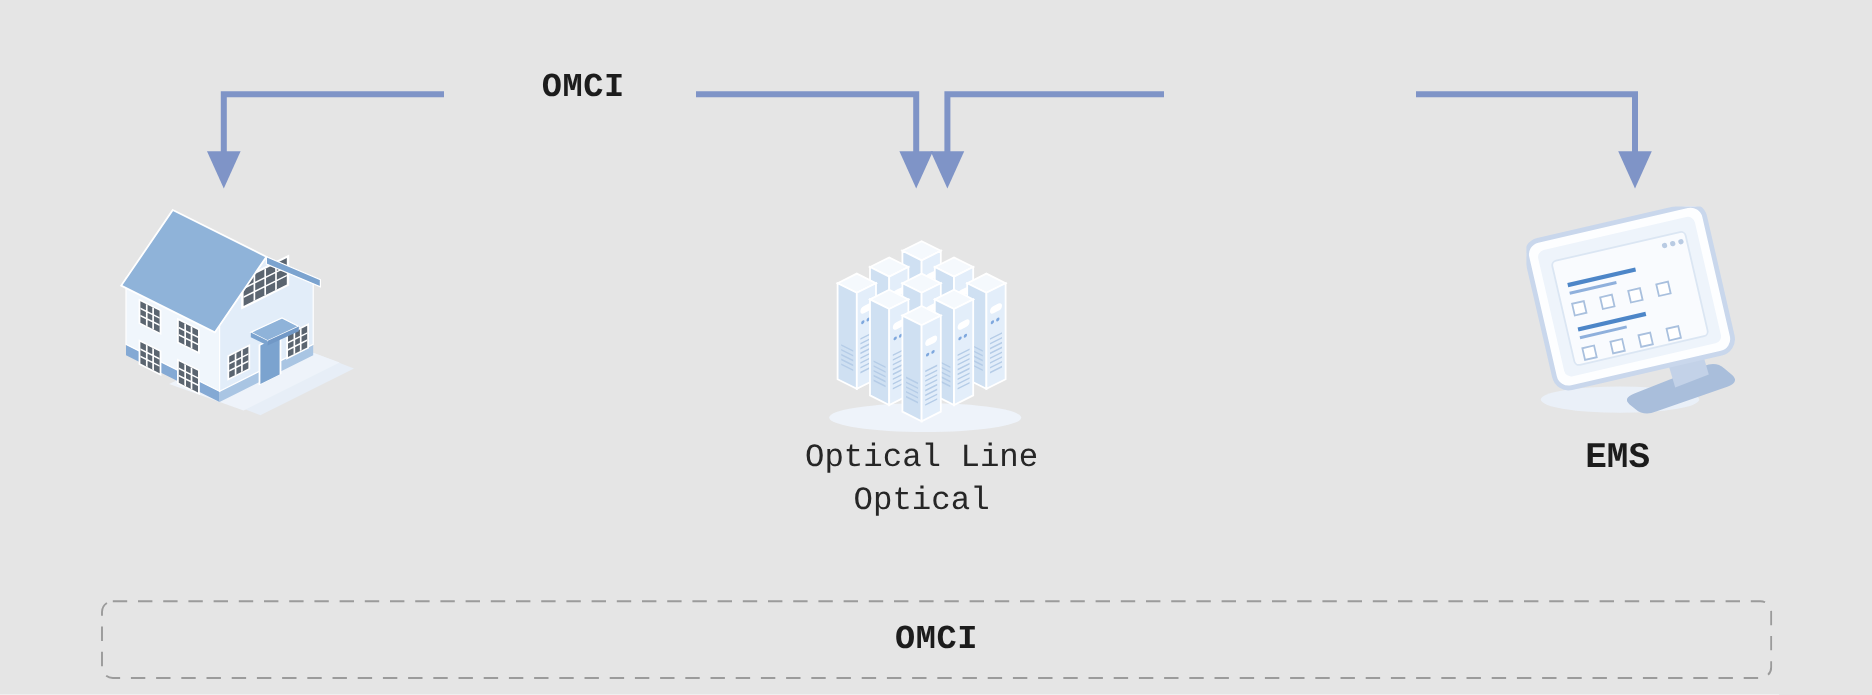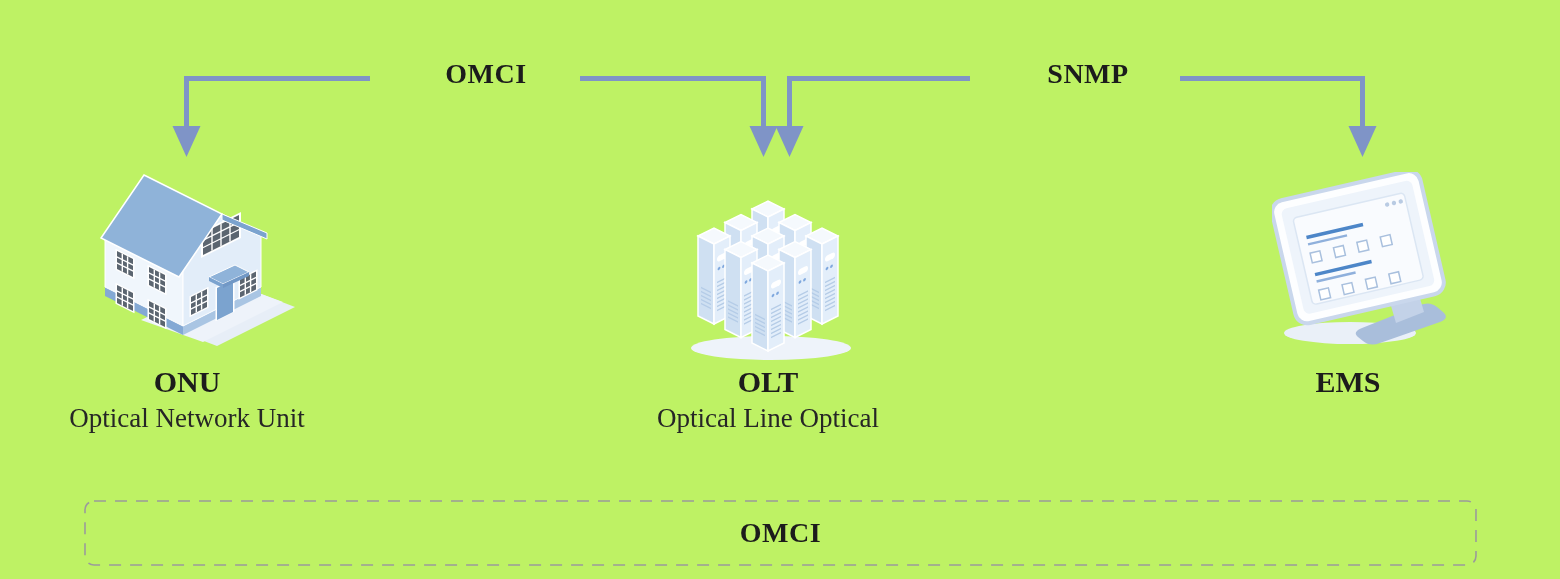--- a/index.html
+++ b/index.html
@@ -1,18 +1,18 @@
 <!DOCTYPE html>
 <html><head>
 <meta charset="utf-8">
 <style>
   html,body{margin:0;padding:0;background:#ffffff;}
   .stage{
-    position:relative;width:1560px;height:579px;background:#bef264;
-    font-family:Liberation Serif, serif;overflow:hidden;
+    position:relative;width:1560px;height:579px;background:#e5e5e5;
+    font-family:Liberation Mono, monospace;overflow:hidden;
   }
   .connectors{position:absolute;left:0;top:0;pointer-events:none;}
   .conn-label{
     position:absolute;top:58px;width:170px;text-align:center;
     font-size:28px;font-weight:700;color:#1c1c1c;letter-spacing:0.5px;
   }
   .conn-label.omci{left:401px;}
   .conn-label.snmp{left:1003px;}
   .node-icon{position:absolute;}
   .node-icon.onu{left:83px;top:170px;}
@@ -47,21 +47,20 @@
     </g>
     <g fill="#7f94c7">
       <polygon points="172.5,126 200.5,126 186.5,157"></polygon>
       <polygon points="749.5,126 777.5,126 763.5,157"></polygon>
       <polygon points="775.5,126 803.5,126 789.5,157"></polygon>
       <polygon points="1348.5,126 1376.5,126 1362.5,157"></polygon>
     </g>
   </svg>
 
   <div class="conn-label omci">OMCI</div>
-  <div class="conn-label snmp">SNMP</div>
 
   <svg class="node-icon onu" width="214" height="186" viewBox="0 0 214 186">
     <defs>
       <g id="win">
         <rect x="-1.5" y="-1.5" width="19" height="21" fill="#ffffff"></rect>
         <rect x="0" y="0" width="16" height="18" fill="#5b6570"></rect>
         <path d="M5.3 0 V18 M10.6 0 V18 M0 6 H16 M0 12 H16" stroke="#ffffff" stroke-width="1.4"></path>
       </g>
     </defs>
 
@@ -153,26 +152,21 @@
         <g fill="#ffffff" stroke="#a9c0de" stroke-width="1.5">
           <rect x="-48" y="24" width="10" height="10"></rect>
             <rect x="-24" y="24" width="10" height="10"></rect>
           <rect x="0" y="24" width="10" height="10"></rect>
             <rect x="24" y="24" width="10" height="10"></rect>
         </g>
       </g>
     </g>
   </svg>
 
-  <figcaption class="node-caption onu">
-    <div class="acronym">ONU</div>
-    <div class="fullname">Optical Network Unit</div>
-  </figcaption>
   <figcaption class="node-caption olt">
-    <div class="acronym">OLT</div>
     <div class="fullname">Optical Line Optical</div>
   </figcaption>
   <figcaption class="node-caption ems">
     <div class="acronym">EMS</div>
   </figcaption>
 
   <div class="omci-band">
     <svg class="band-border" width="1393" height="66" viewBox="0 0 1393 66">
       <rect x="1" y="1" width="1391" height="64" rx="9" fill="none" stroke="#9b9b9b" stroke-width="1.6" stroke-dasharray="12 9"></rect>
     </svg>

